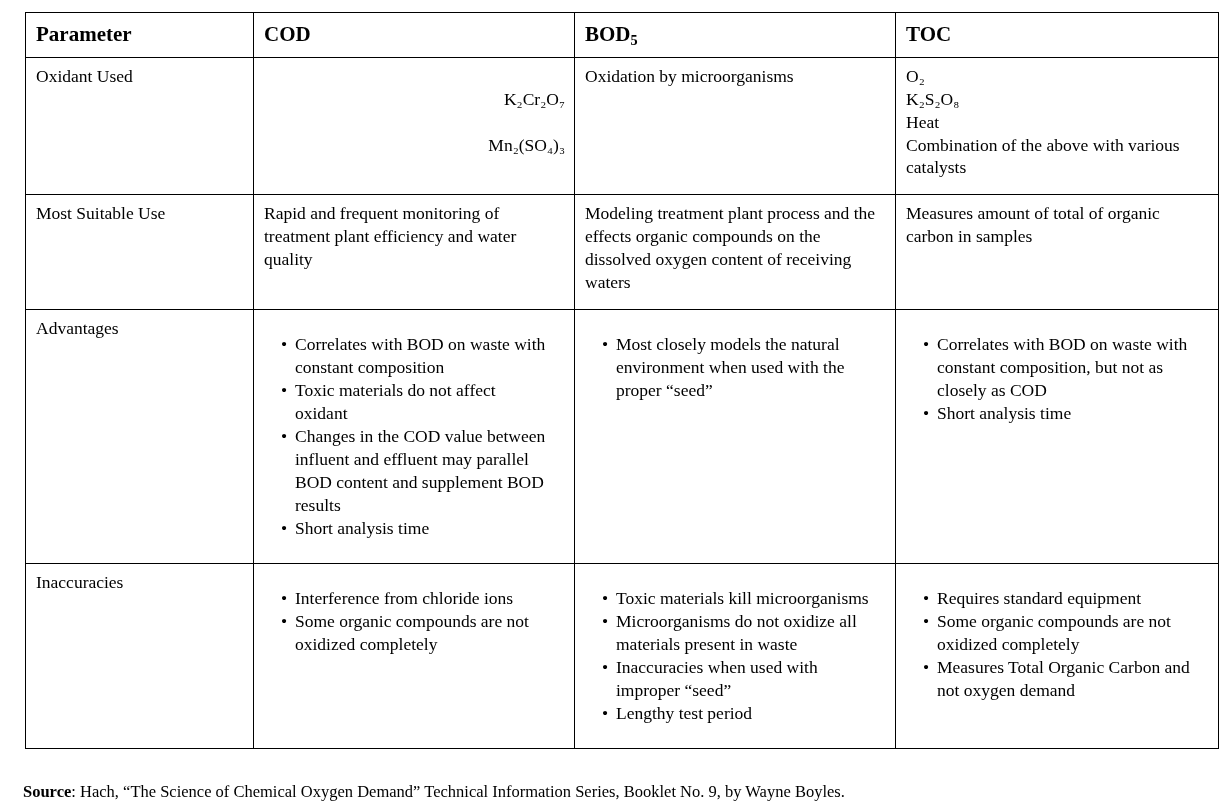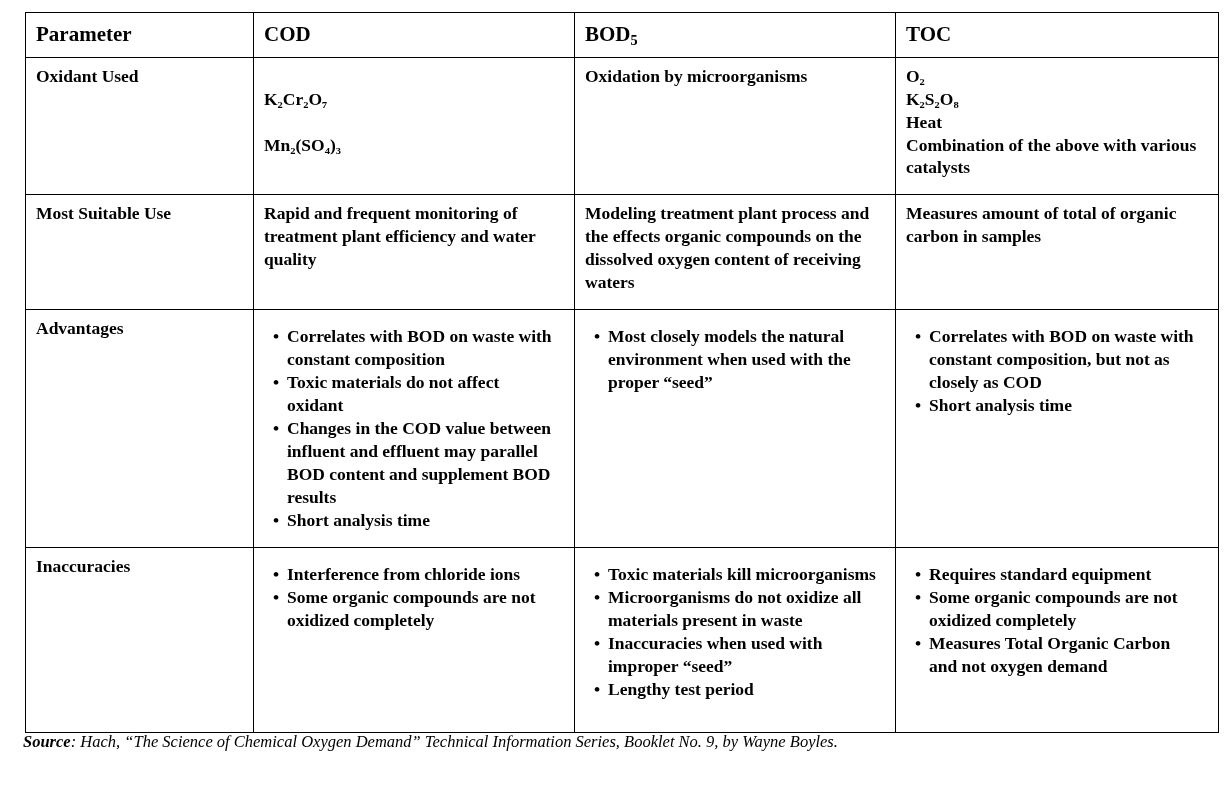--- a/index.html
+++ b/index.html
@@ -34,21 +34,21 @@
     background: #ffffff;
   }
   table.comparison td,
   table.comparison th {
     border: 1px solid #000000;
     vertical-align: top;
     padding: 7px 9px 7px 10px;
     font-size: 17.5px;
     line-height: 1.30;
     text-align: left;
-    font-weight: bold;
+    font-weight: normal;
   }
   
   col.c-param { width: 228px; }
   col.c-cod   { width: 321px; }
   col.c-bod   { width: 321px; }
   col.c-toc   { width: 323px; }
 
   
   tr.header-row th {
     font-weight: bold;
@@ -64,51 +64,51 @@
   }
   
   tr.r-oxidant td   { height: 122px; }
   tr.r-use td       { height: 100px; }
   tr.r-time td      { height: 26px; }
   tr.r-adv td       { height: 218px; }
   tr.r-disadv td    { height: 170px; }
 
   ul.bullets {
     list-style: none;
-    margin: 8px;
+    margin: 16px;
     padding: 0;
   }
   ul.bullets li {
     position: relative;
     padding-left: 15px;
     margin: 0 0 0.5px 0;
     text-indent: 0;
   }
   ul.bullets li::before {
     content: "\2022";
     position: absolute;
     left: 1px;
     top: 0;
   }
   .plain-lines {
     white-space: pre-line;
+    text-align: right;
   }
   sub {
     font-size: 0.68em;
     line-height: 0;
     vertical-align: -0.28em;
   }
   .source {
     position: absolute;
     left: 23px;
-    top: 732px;
+    top: 782px;
     font-size: 16.5px;
     line-height: 1.2;
     white-space: nowrap;
-    font-style: italic;
   }
   .source .src-label {
     font-weight: bold;
   }
 </style>
 </head>
 <body>
 
 <div class="page">
 

